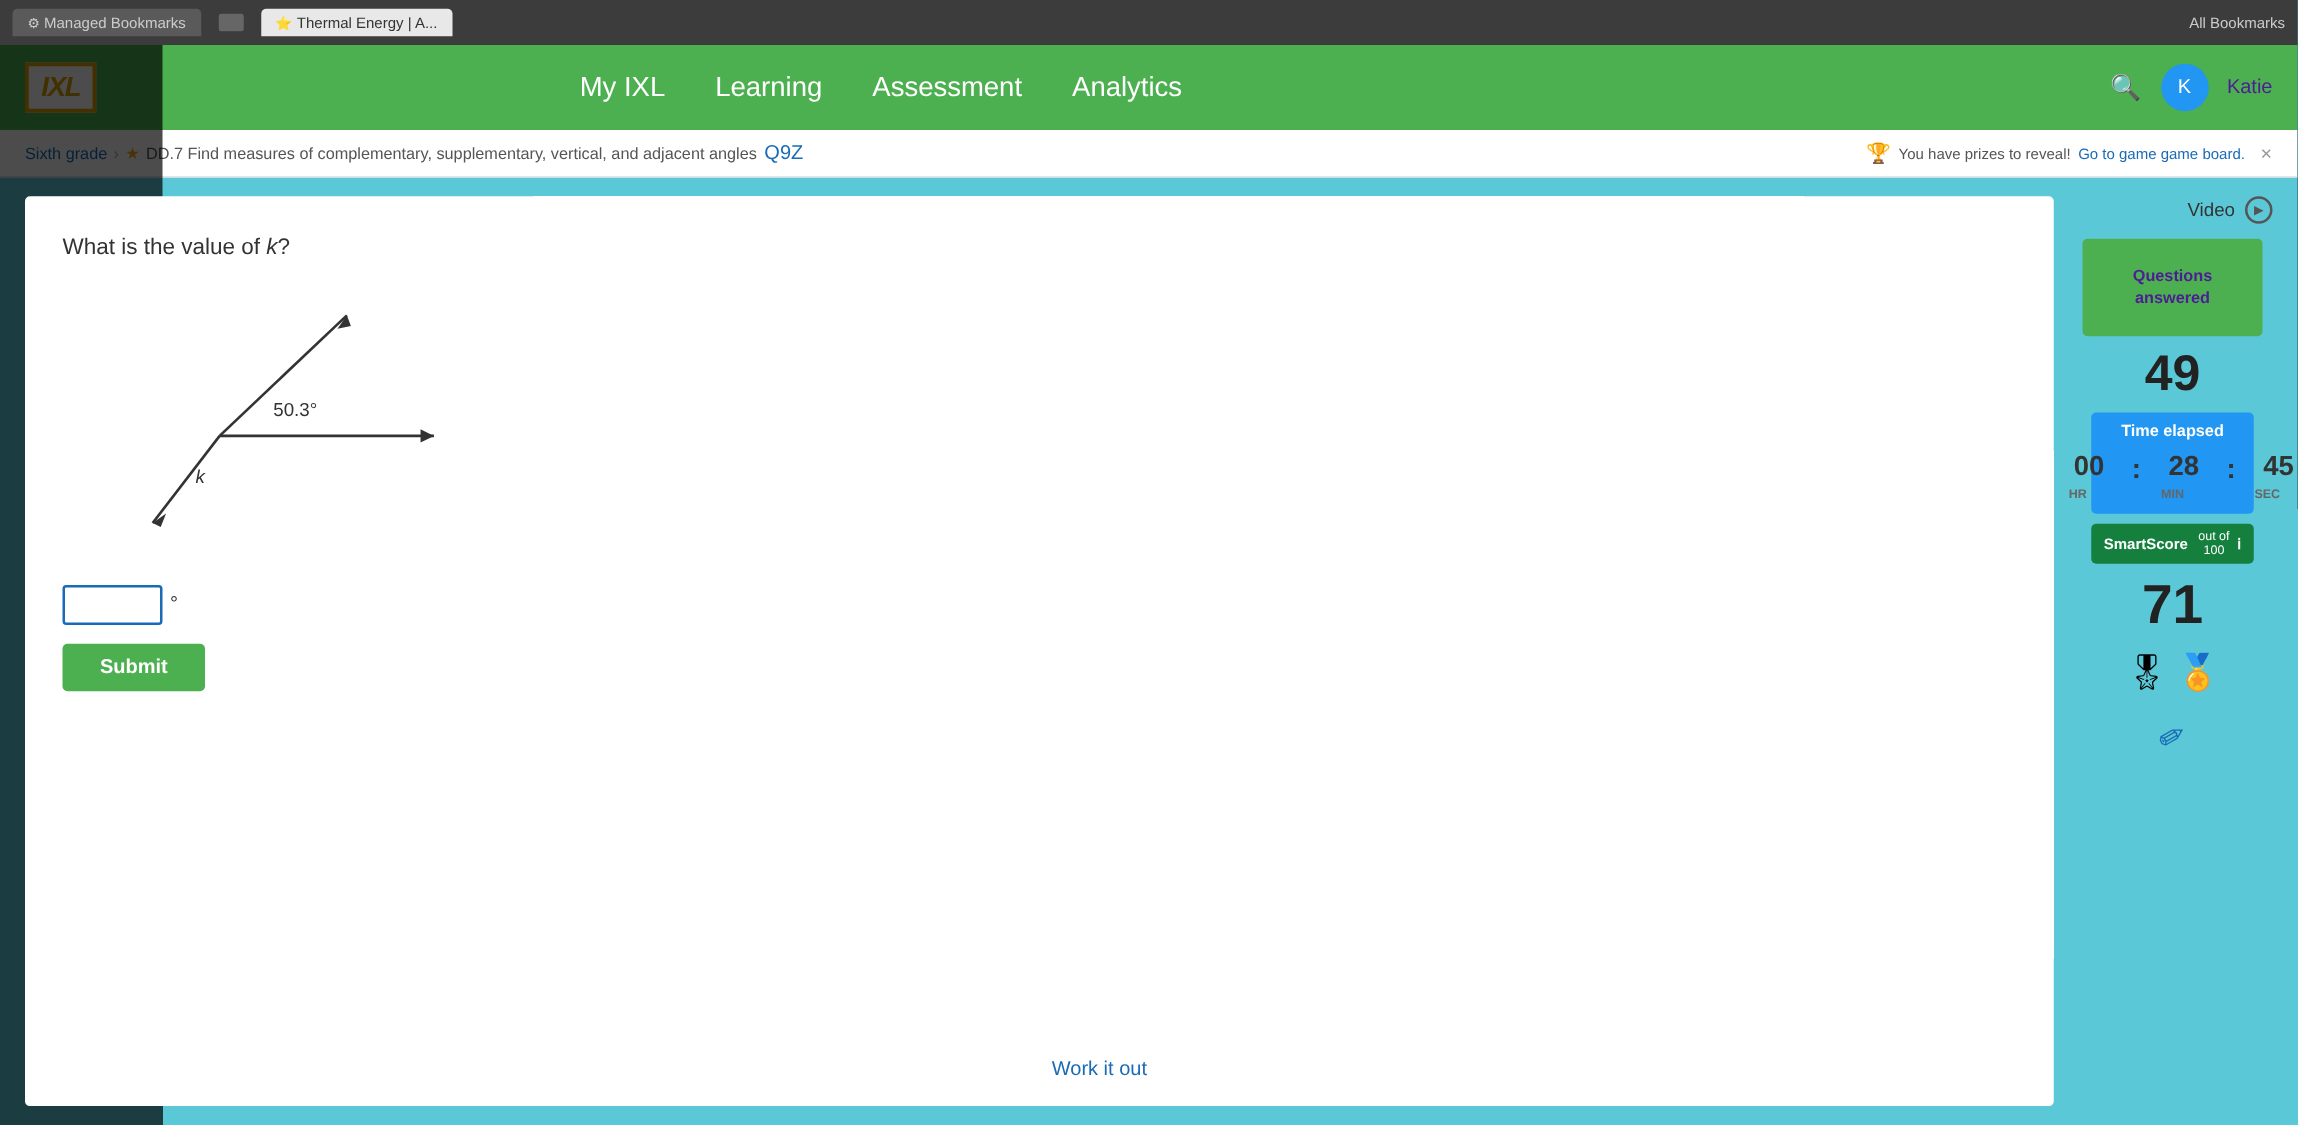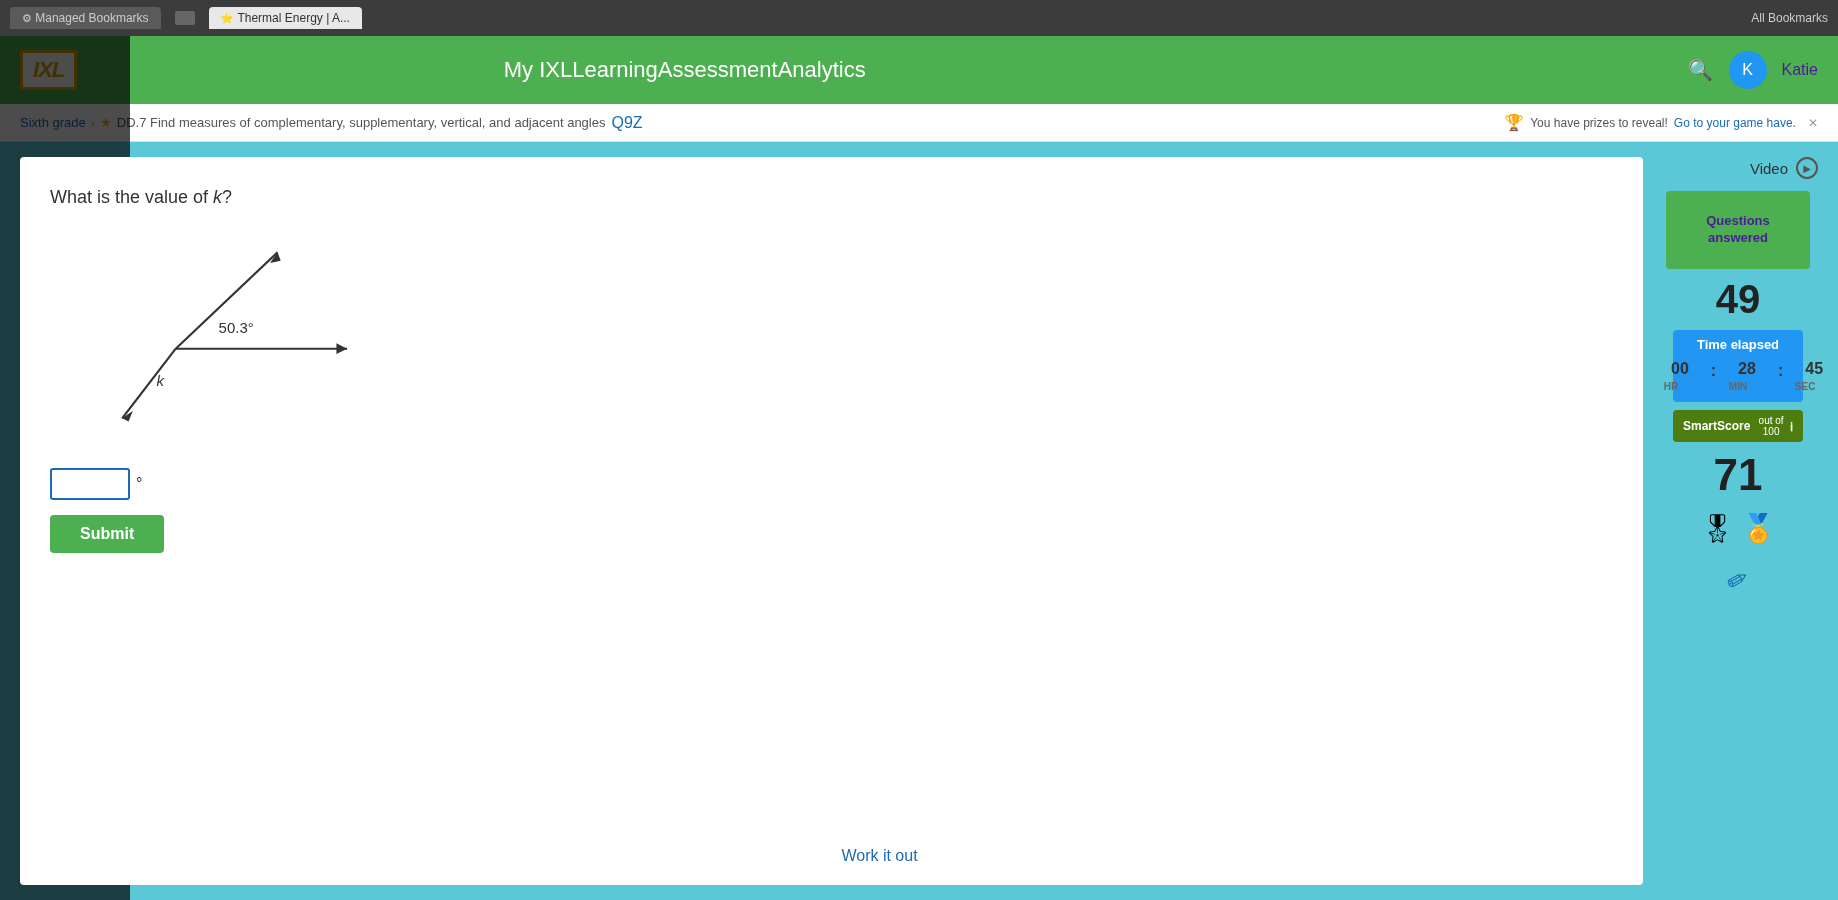--- a/index.html
+++ b/index.html
@@ -63,20 +63,21 @@
       padding: 4px 10px;
       font-weight: bold;
       font-size: 22px;
       color: #1a6bb5;
       font-style: italic;
       letter-spacing: -1px;
     }
     .logo-box span { color: #e0a000; }
     .nav-links {
       display: flex;
+      gap: 40px;
       margin-left: auto;
       margin-right: auto;
     }
     .nav-link {
       color: white;
       font-size: 22px;
       font-weight: 500;
       text-decoration: none;
       cursor: pointer;
     }
@@ -284,34 +285,34 @@
       line-height: 1.4;
     }
     .time-digits {
       display: flex;
       justify-content: center;
       gap: 4px;
       align-items: flex-end;
       margin-top: 4px;
     }
     .time-digit {
-      font-size: 16px;
+      font-size: 22px;
       font-weight: bold;
       color: #333;
       margin-left: 18px;
     }
     .time-unit {
       font-size: 10px;
       color: #666;
       margin-bottom: 2px;
     }
 
     
     .smart-score-box {
-      background: #4d7c0f;
+      background: #15803d;
       color: white;
       border-radius: 4px;
       padding: 5px 10px;
       text-align: center;
       font-size: 12px;
       font-weight: bold;
       width: 130px;
       display: flex;
       align-items: center;
       justify-content: center;
@@ -422,21 +423,21 @@
   <div class="breadcrumb-bar">
     <a>Sixth grade</a>
     <span class="breadcrumb-sep">›</span>
     <span class="star-icon">★</span>
     <span>DD.7 Find measures of complementary, supplementary, vertical, and adjacent angles</span>
     <span style="margin-left:6px; color:#1a6bb5; font-size:16px;">Q9Z</span>
 
     <div class="prize-banner">
       <span class="trophy-icon">🏆</span>
       <span>You have prizes to reveal!</span>
-      <a class="prize-link">Go to your game have.</a>
+      <a class="prize-link">Go to game game board.</a>
       <span class="close-x">✕</span>
     </div>
   </div>
 
   <div class="content-area">
 
     <div class="question-panel">
       <div class="question-text">
         What is the value of <em>k</em>?
       </div>

